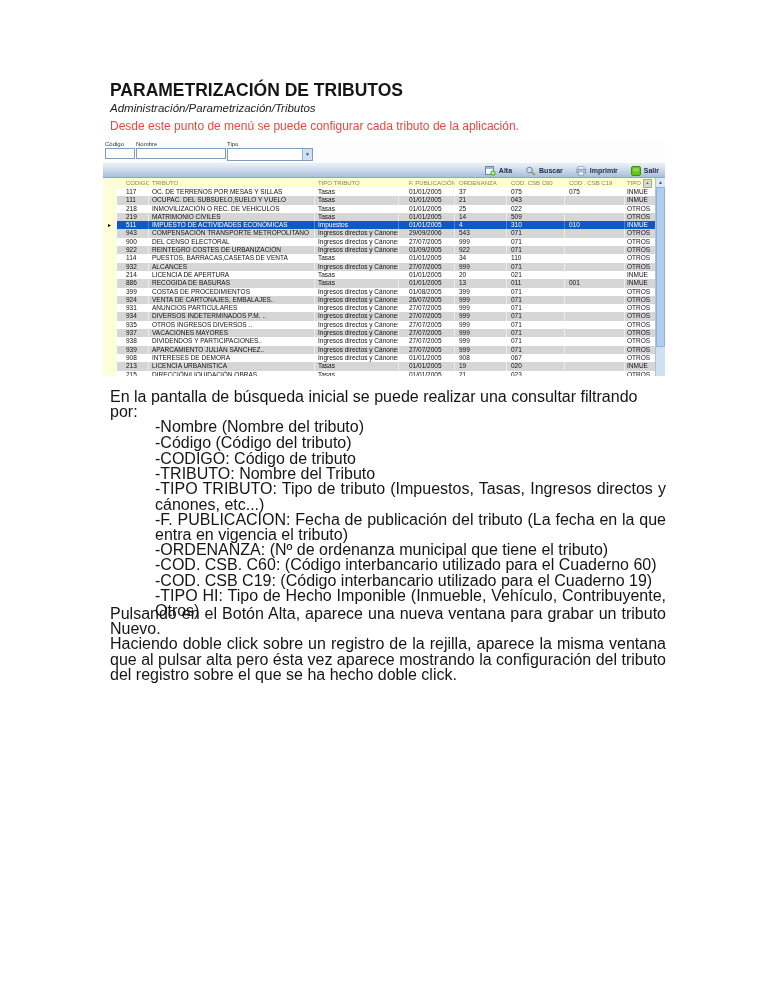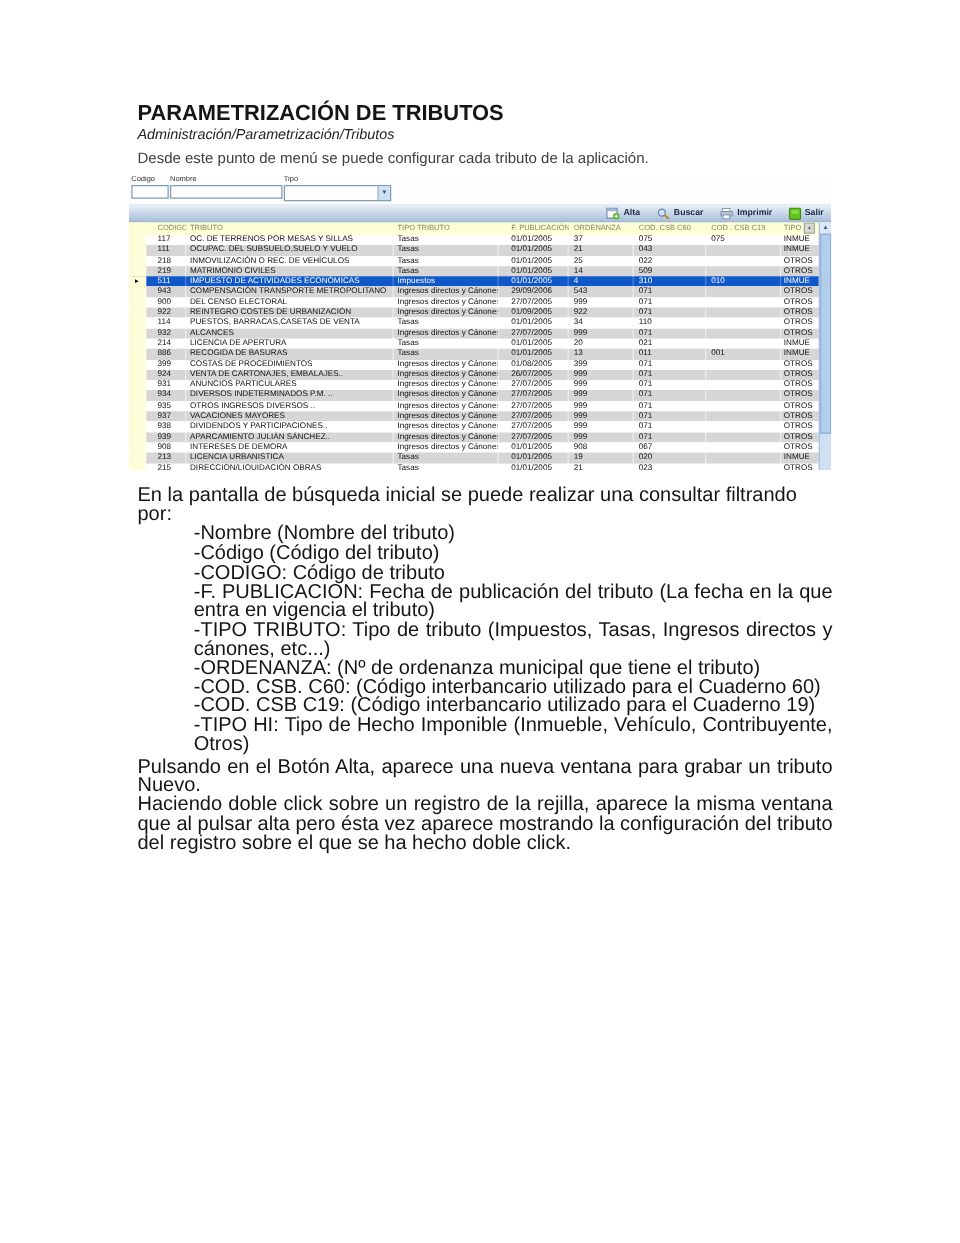--- a/index.html
+++ b/index.html
@@ -2,21 +2,21 @@
 <html><head>
 <meta charset="utf-8">
 <style>
   html,body{margin:0;padding:0;background:#ffffff;width:768px;height:994px;
     font-family:"Liberation Sans", sans-serif;color:#111;}
   .page{position:relative;width:768px;height:994px;overflow:hidden;background:#fff;}
 
   
   .doc-title{position:absolute;left:110px;top:80px;font-size:17.5px;font-weight:bold;color:#151515;}
   .doc-sub{position:absolute;left:110px;top:102px;font-size:11.5px;font-style:italic;color:#222;}
-  .intro{position:absolute;left:110px;top:119px;font-size:12px;color:#404040;}
+  .intro{position:absolute;left:110px;top:119px;font-size:12px;color:#ef4444;}
   .sec{position:absolute;left:110px;width:556px;font-size:16px;line-height:15.2px;color:#151515;}
   .sec .lead{margin:0;}
   .sec ul{margin:0;padding:0 0 0 45px;list-style:none;}
   .sec li{text-align:justify;}
   .closing p{margin:0;text-align:justify;}
 
   
   .app{position:absolute;left:103px;top:141px;width:562px;height:235px;background:#fff;overflow:hidden;}
 
   
@@ -407,22 +407,23 @@
     <p class="lead">En la pantalla de búsqueda inicial se puede realizar una consultar filtrando por:</p>
     <ul>
         <li>-Nombre (Nombre del tributo)</li>
         <li>-Código (Código del tributo)</li>
       </ul>
   </div>
 
   <div class="sec" style="top:451px;">
     <ul>
         <li>-CODIGO: Código de tributo</li>
+        <li>-TRIBUTO: Nombre del Tributo</li>
+        <li>-TIPO TRIBUTO: Tipo de tributo (Impuestos, Tasas, Ingresos directos y cánones, etc...)</li>
         <li>-F. PUBLICACION: Fecha de publicación del tributo (La fecha en la que entra en vigencia el tributo)</li>
-        <li>-TIPO TRIBUTO: Tipo de tributo (Impuestos, Tasas, Ingresos directos y cánones, etc...)</li>
         <li>-ORDENANZA: (Nº de ordenanza municipal que tiene el tributo)</li>
         <li>-COD. CSB. C60: (Código interbancario utilizado para el Cuaderno 60)</li>
         <li>-COD. CSB C19: (Código interbancario utilizado para el Cuaderno 19)</li>
         <li>-TIPO HI: Tipo de Hecho Imponible (Inmueble, Vehículo, Contribuyente, Otros)</li>
       </ul>
   </div>
 
   <div class="sec closing" style="top:606px;">
     <p>Pulsando en el Botón Alta, aparece una nueva ventana para grabar un tributo Nuevo.</p>
     <p>Haciendo doble click sobre un registro de la rejilla, aparece la misma ventana que al pulsar alta pero ésta vez aparece mostrando la configuración del tributo del registro sobre el que se ha hecho doble click.</p>

